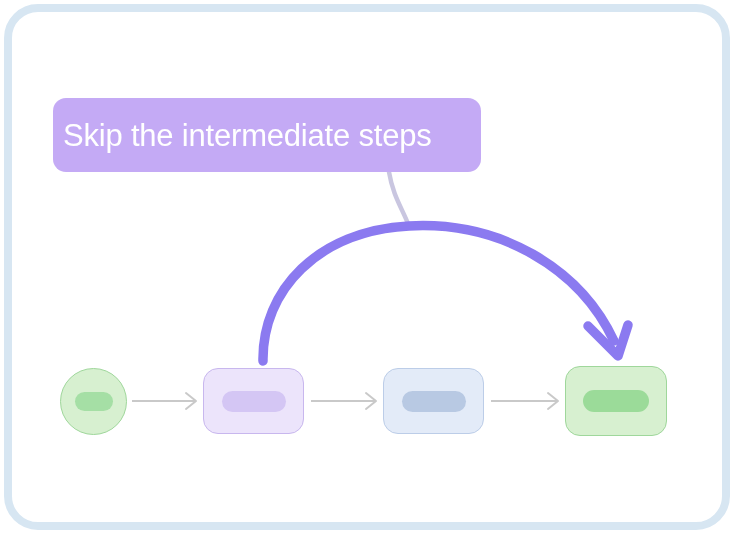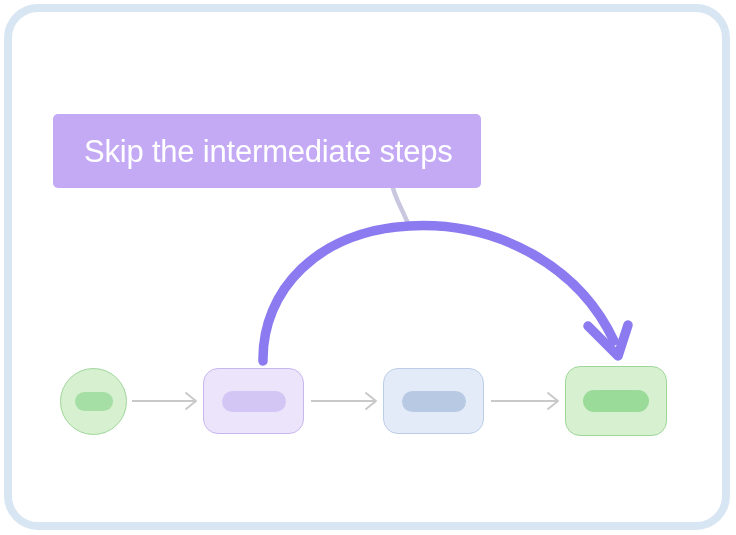--- a/index.html
+++ b/index.html
@@ -44,25 +44,24 @@
   }
   
   #callout {
     position: absolute;
     left: 53px;
     top: 98px;
     width: 428px;
     height: 74px;
     box-sizing: border-box;
     background: #c4aaf5;
-    border-radius: 5px;
+    border-radius: 13px;
     display: flex;
     align-items: center;
-    padding: 0 31px;
-    margin-top: 16px;
+    padding: 0 10px;
   }
   #callout-text {
     color: #ffffff;
     font-size: 31px;
     line-height: 1;
     letter-spacing: -0.2px;
     white-space: nowrap;
   }
   
   .node {

